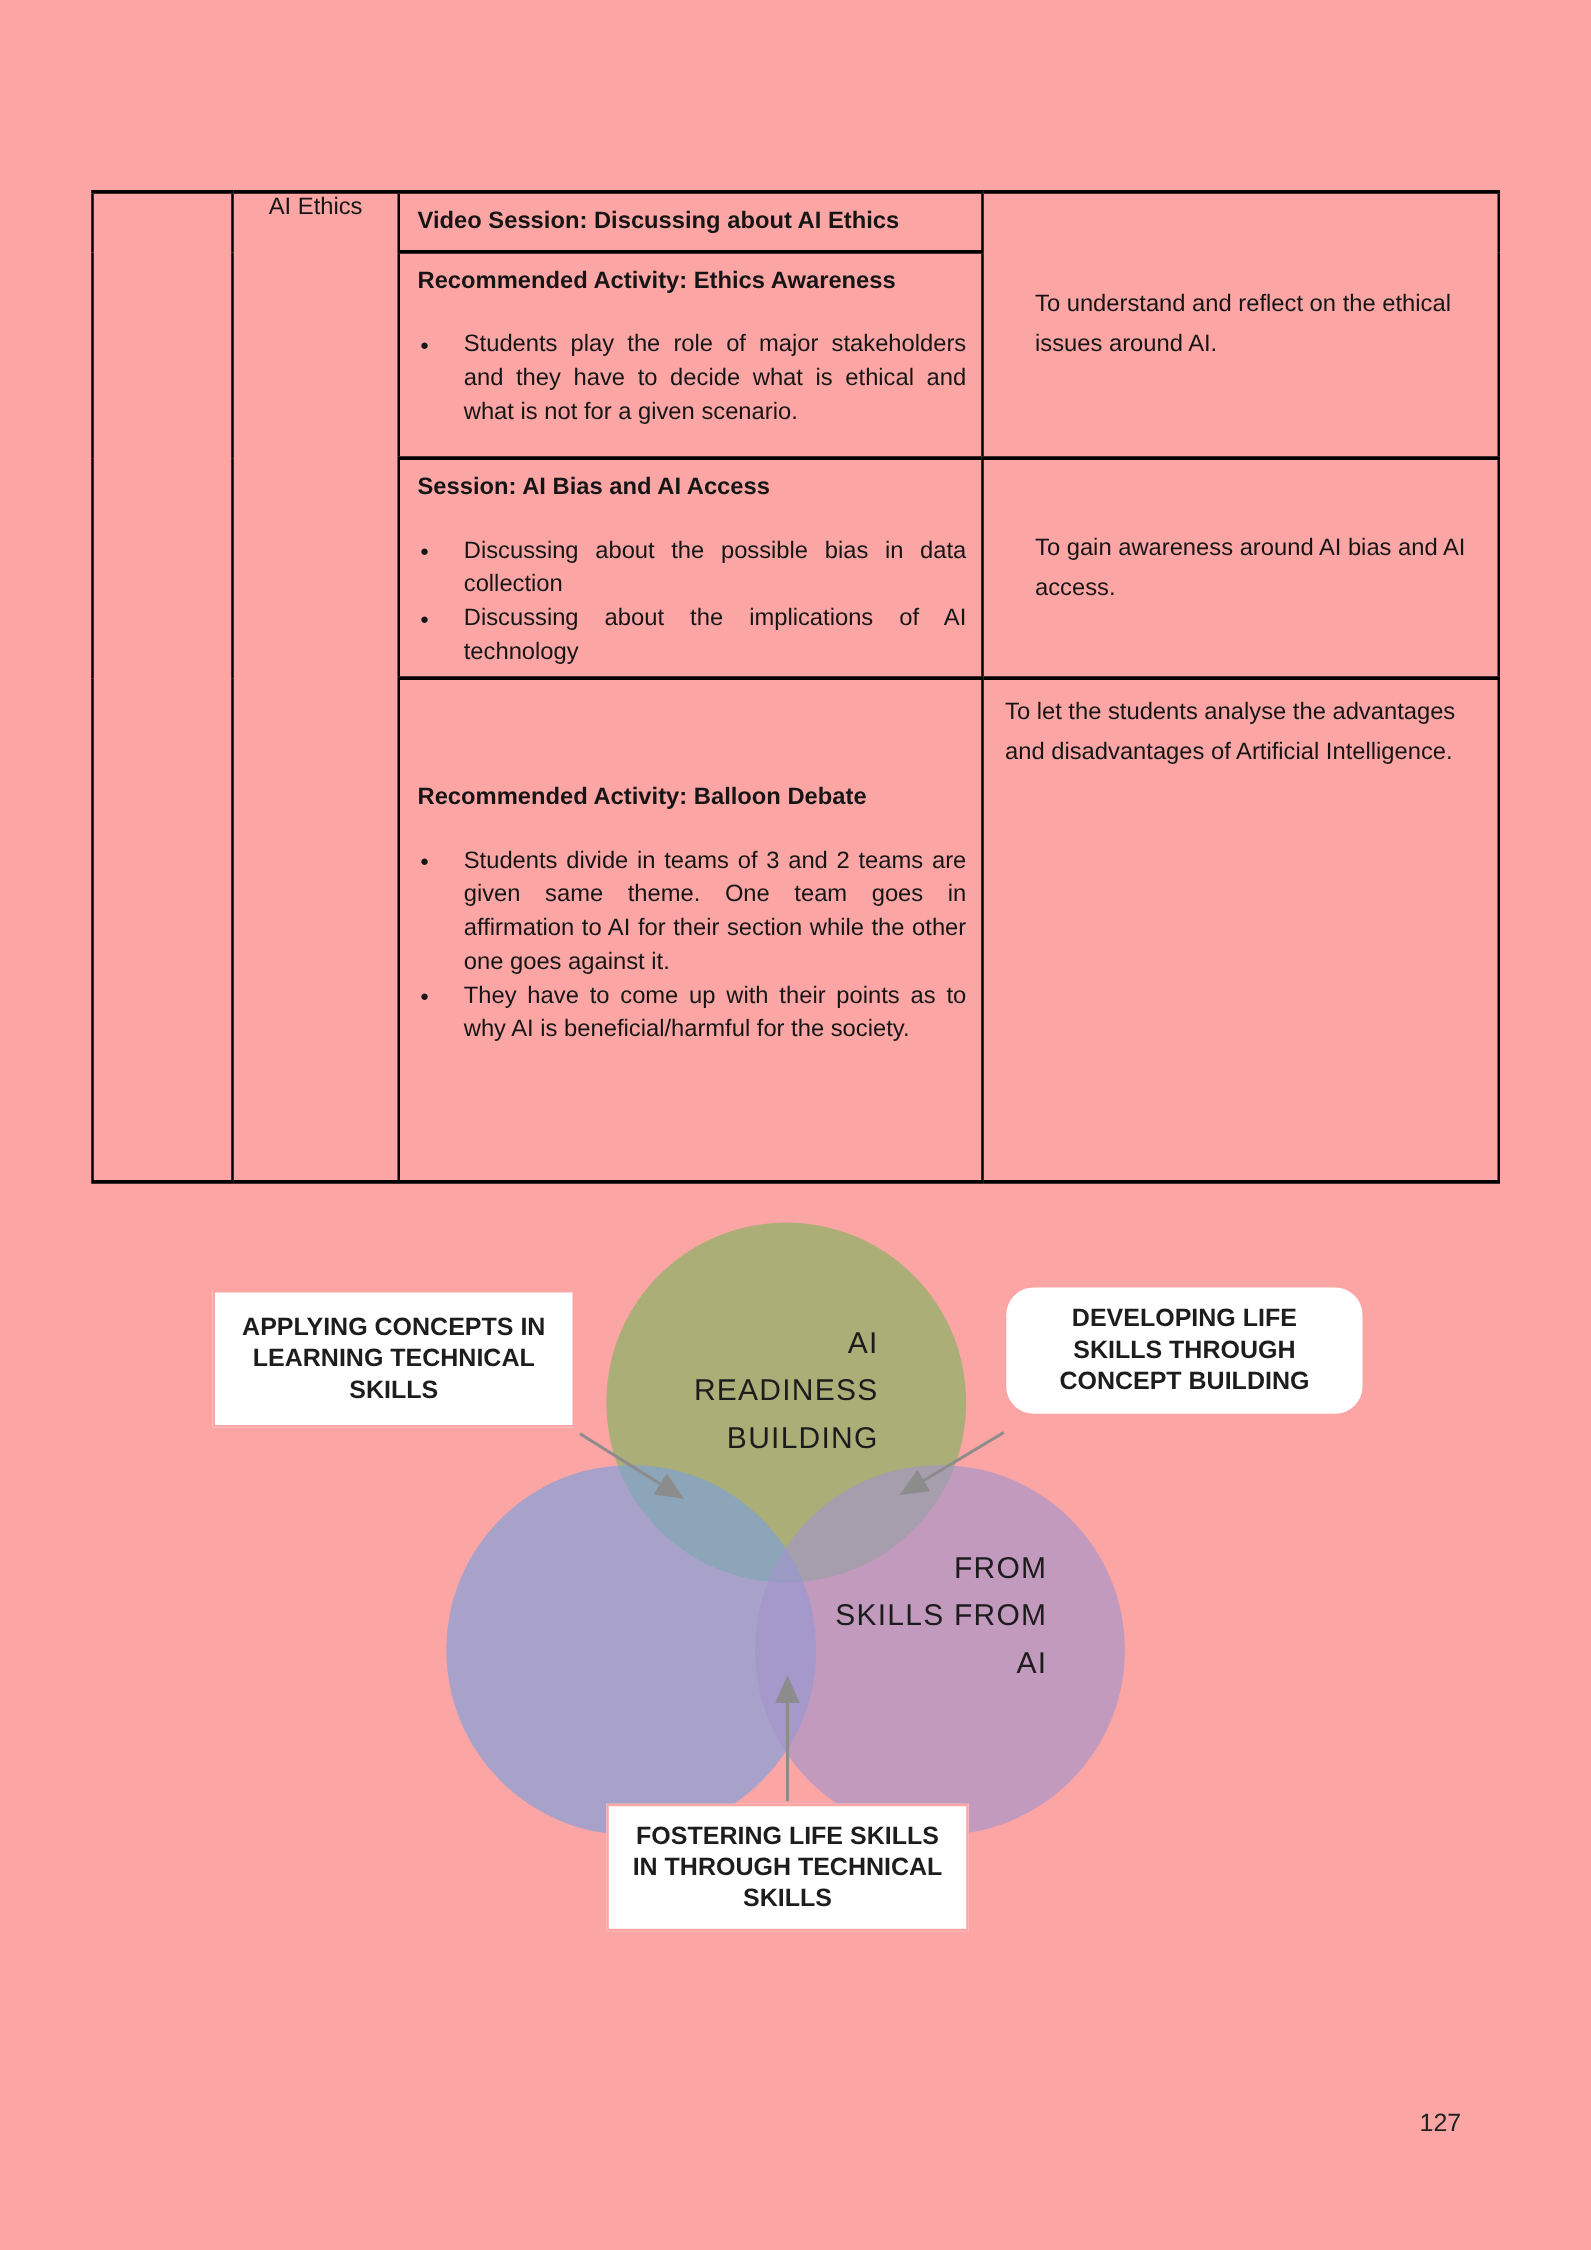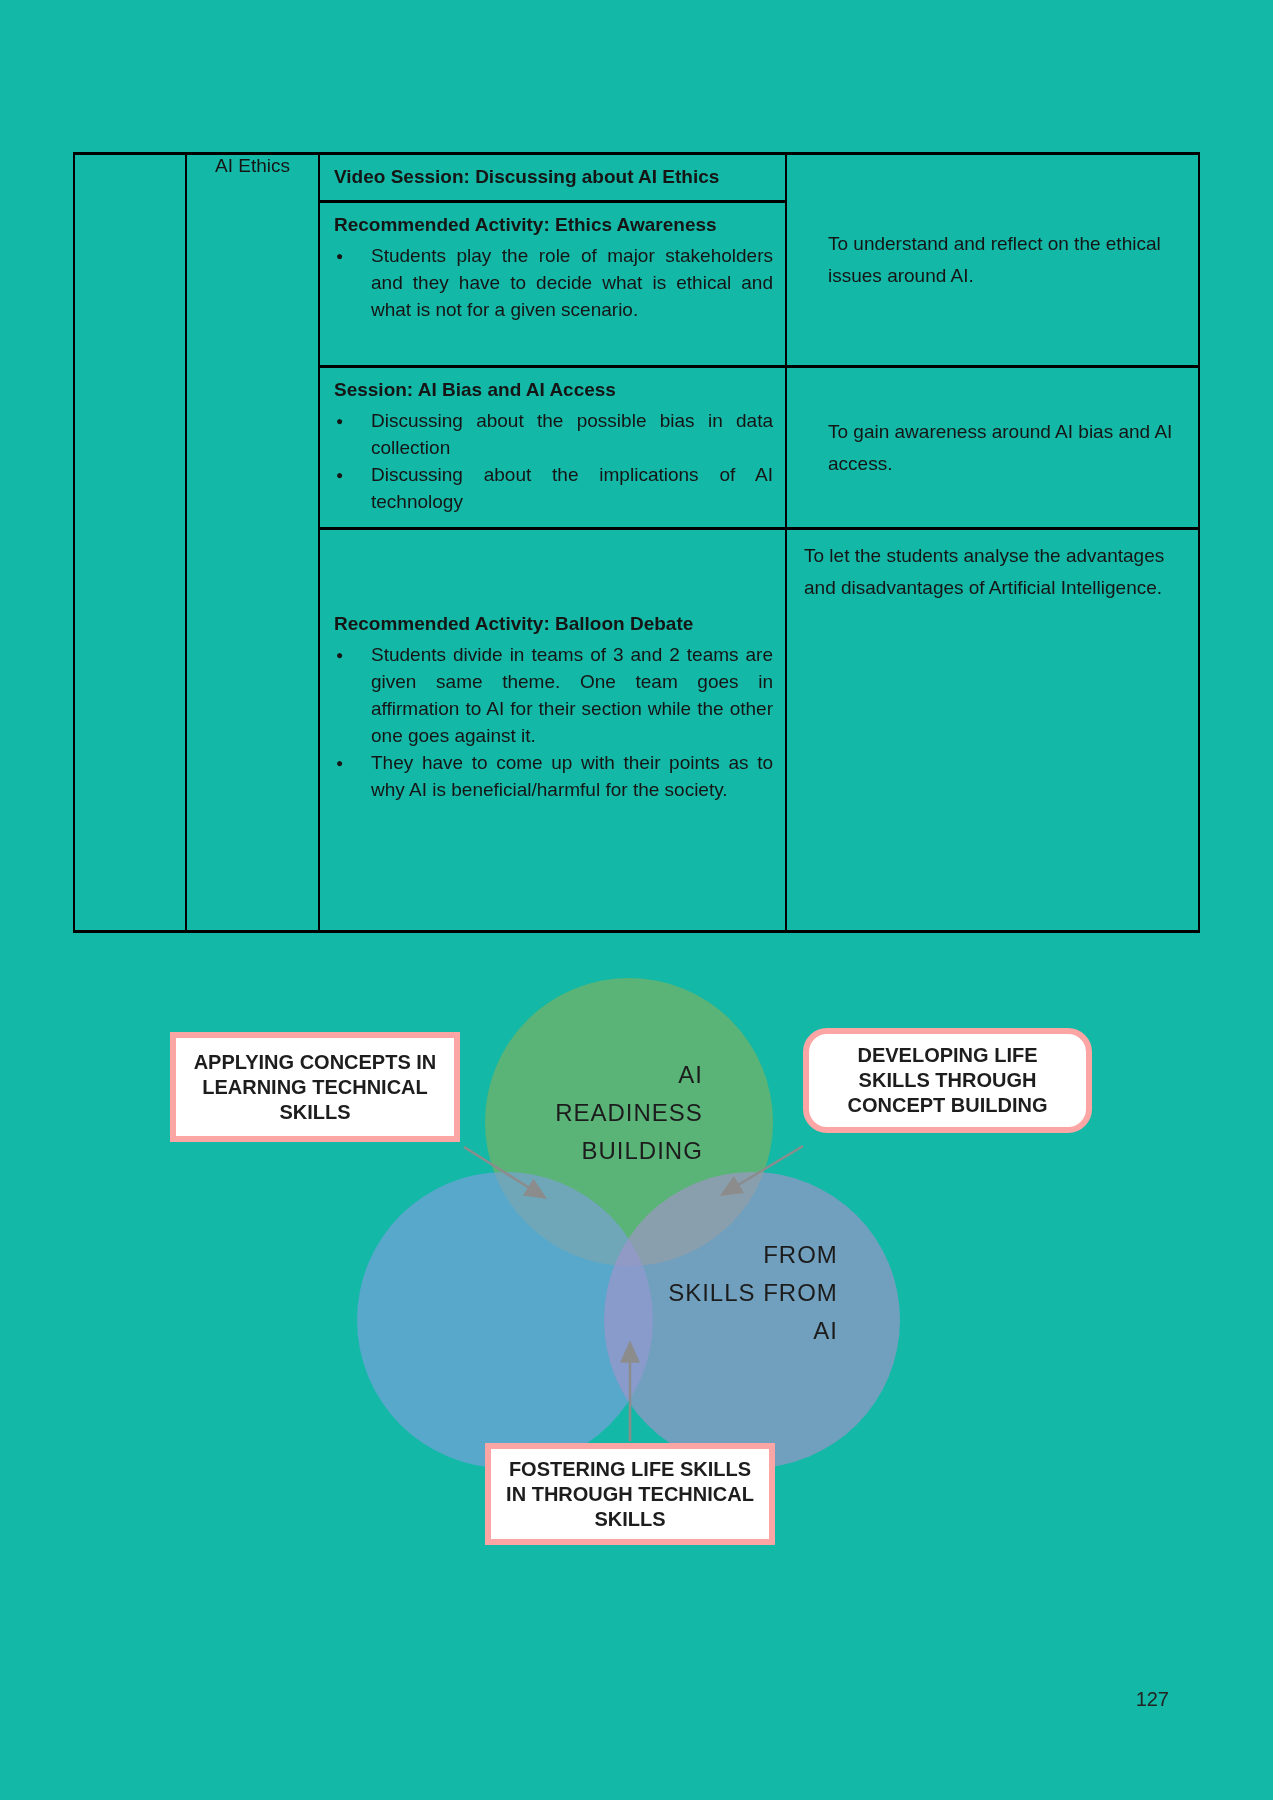--- a/index.html
+++ b/index.html
@@ -1,36 +1,36 @@
 <!DOCTYPE html>
 <html><head>
 <meta charset="utf-8">
 <style>
   * { margin:0; padding:0; box-sizing:border-box; }
   html,body { background:#e9e9e9; }
   .page {
-    position:relative; width:1273px; height:1800px; background:#14b8a6;
+    position:relative; width:1273px; height:1800px; background:#fca5a5;
     font-family:"Liberation Sans","DejaVu Sans",sans-serif; color:#111;
     margin:0 auto; overflow:hidden;
   }
 
   
   table.curriculum {
     position:absolute; left:73px; top:152px; width:1125px; height:778px;
     border-collapse:collapse; table-layout:fixed;
   }
   table.curriculum td {
     border:2px solid #000; border-top-width:3px; border-bottom-width:3px;
     vertical-align:top; font-size:19px; color:#151515;
   }
   td.c-unit { }
   td.c-topic { text-align:center; vertical-align:middle; font-size:20px; }
   td.c-act { padding:8px 12px 6px 14px; }
   td.c-act .hd { font-weight:700; line-height:27px; }
-  td.c-act ul { list-style:none; margin-top:4px; text-align:justify; }
+  td.c-act ul { list-style:none; margin-top:24px; text-align:justify; }
   td.c-act li { position:relative; padding-left:37px; line-height:27px; }
   td.c-act li::before { content:"●"; position:absolute; left:2px; top:1px; font-size:12px; }
   td.c-obj { padding:10px 14px 10px 17px; line-height:32px; }
   td.c-obj.mid { vertical-align:middle;padding-left:41px; }
   td.c-act.balloon { padding-top:80px; }
 
   
   .venn { position:absolute; left:150px; top:940px; width:980px; height:670px; }
   .venn-circle { position:absolute; border-radius:50%; opacity:.65; }
   .circ-top   { left:335px; top:38px;  width:288px; height:288px; }
@@ -38,21 +38,21 @@
   .circ-right { left:454px; top:232px; width:296px; height:296px; }
   .venn-label {
     position:absolute; transform:translate(-50%,-50%); text-align:right;
     font-size:24px; line-height:38px; letter-spacing:1px; color:#1c1c1c; white-space:nowrap;
   }
   .vl-top   { left:479px; top:173px; }
   .vl-left  { left:362px; top:350px; }
   .vl-right { left:603px; top:353px; }
   .venn-label span { display:block; }
   .callout {
-    position:absolute; background:#fff; border:6px solid #fca5a5;
+    position:absolute; background:#fff; border:2px solid #fca5a5;
     display:flex; align-items:center; justify-content:center; text-align:center;
     font-weight:700; font-size:20px; line-height:25px; color:#1d1d1d;
   }
   .co-left   { left:20px;  top:92px;  width:290px; height:110px; }
   .co-right  { left:653px; top:88px;  width:289px; height:105px;border-radius:24px; }
   .co-bottom { left:335px; top:503px; width:290px; height:102px; }
   .callout span { display:block; }
   svg.connectors { position:absolute; left:0; top:0; width:980px; height:670px; pointer-events:none; }
 
   

